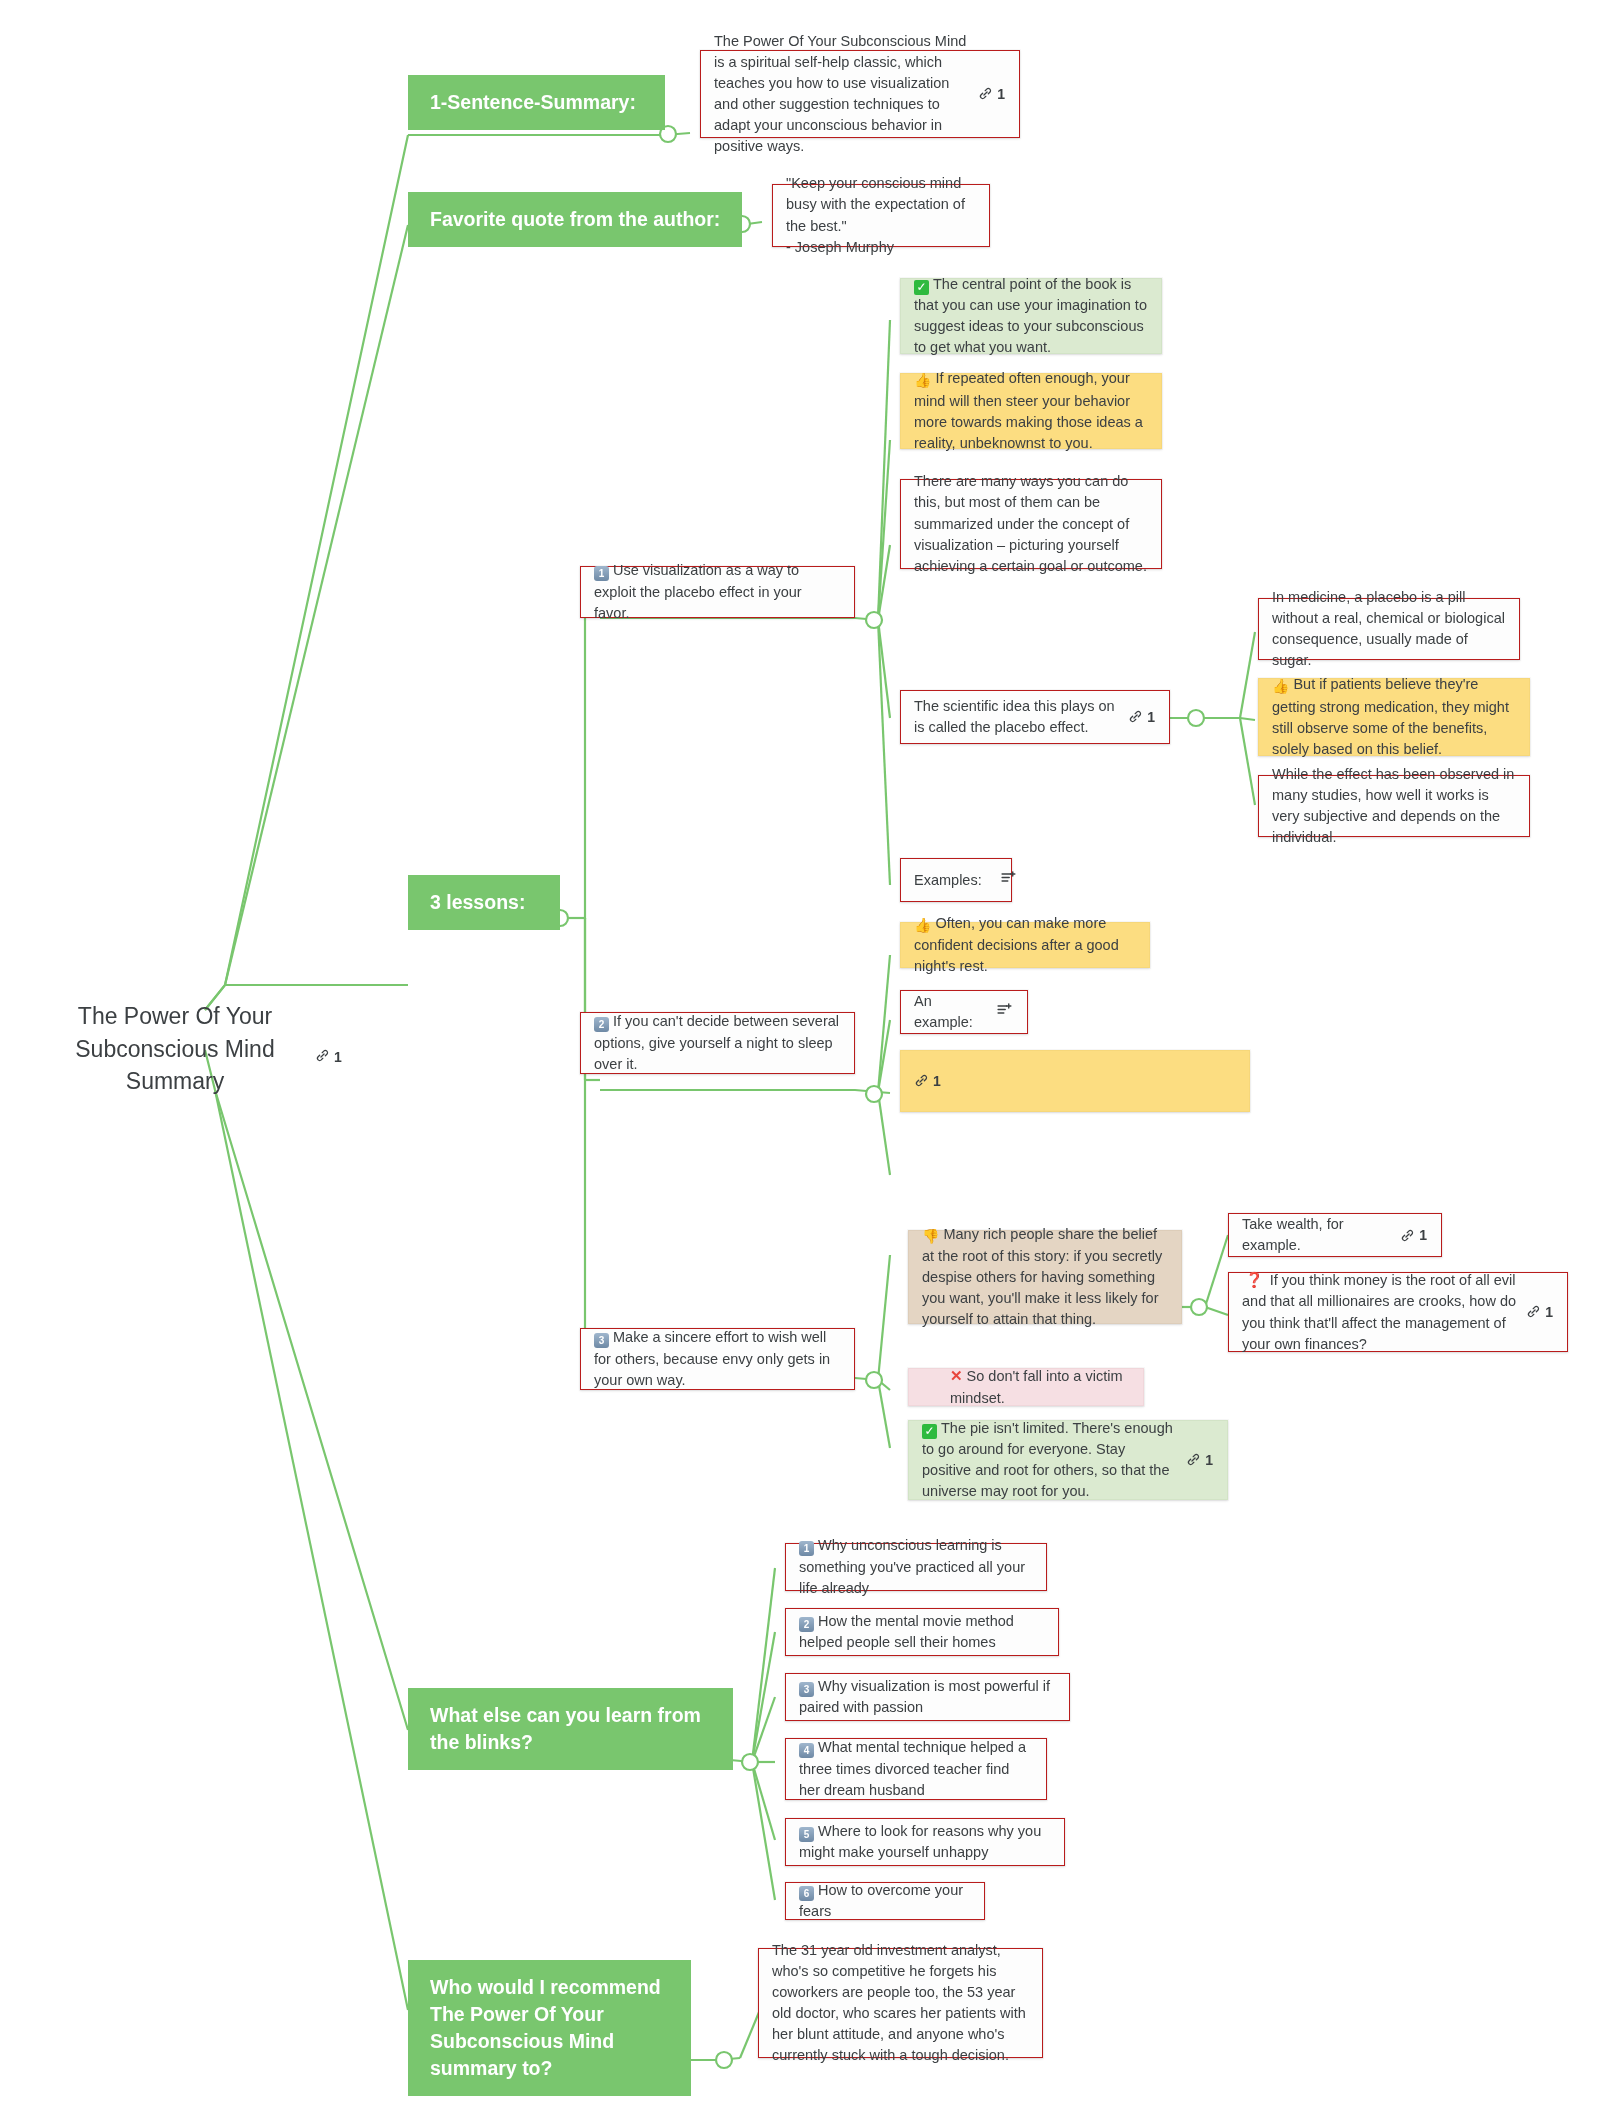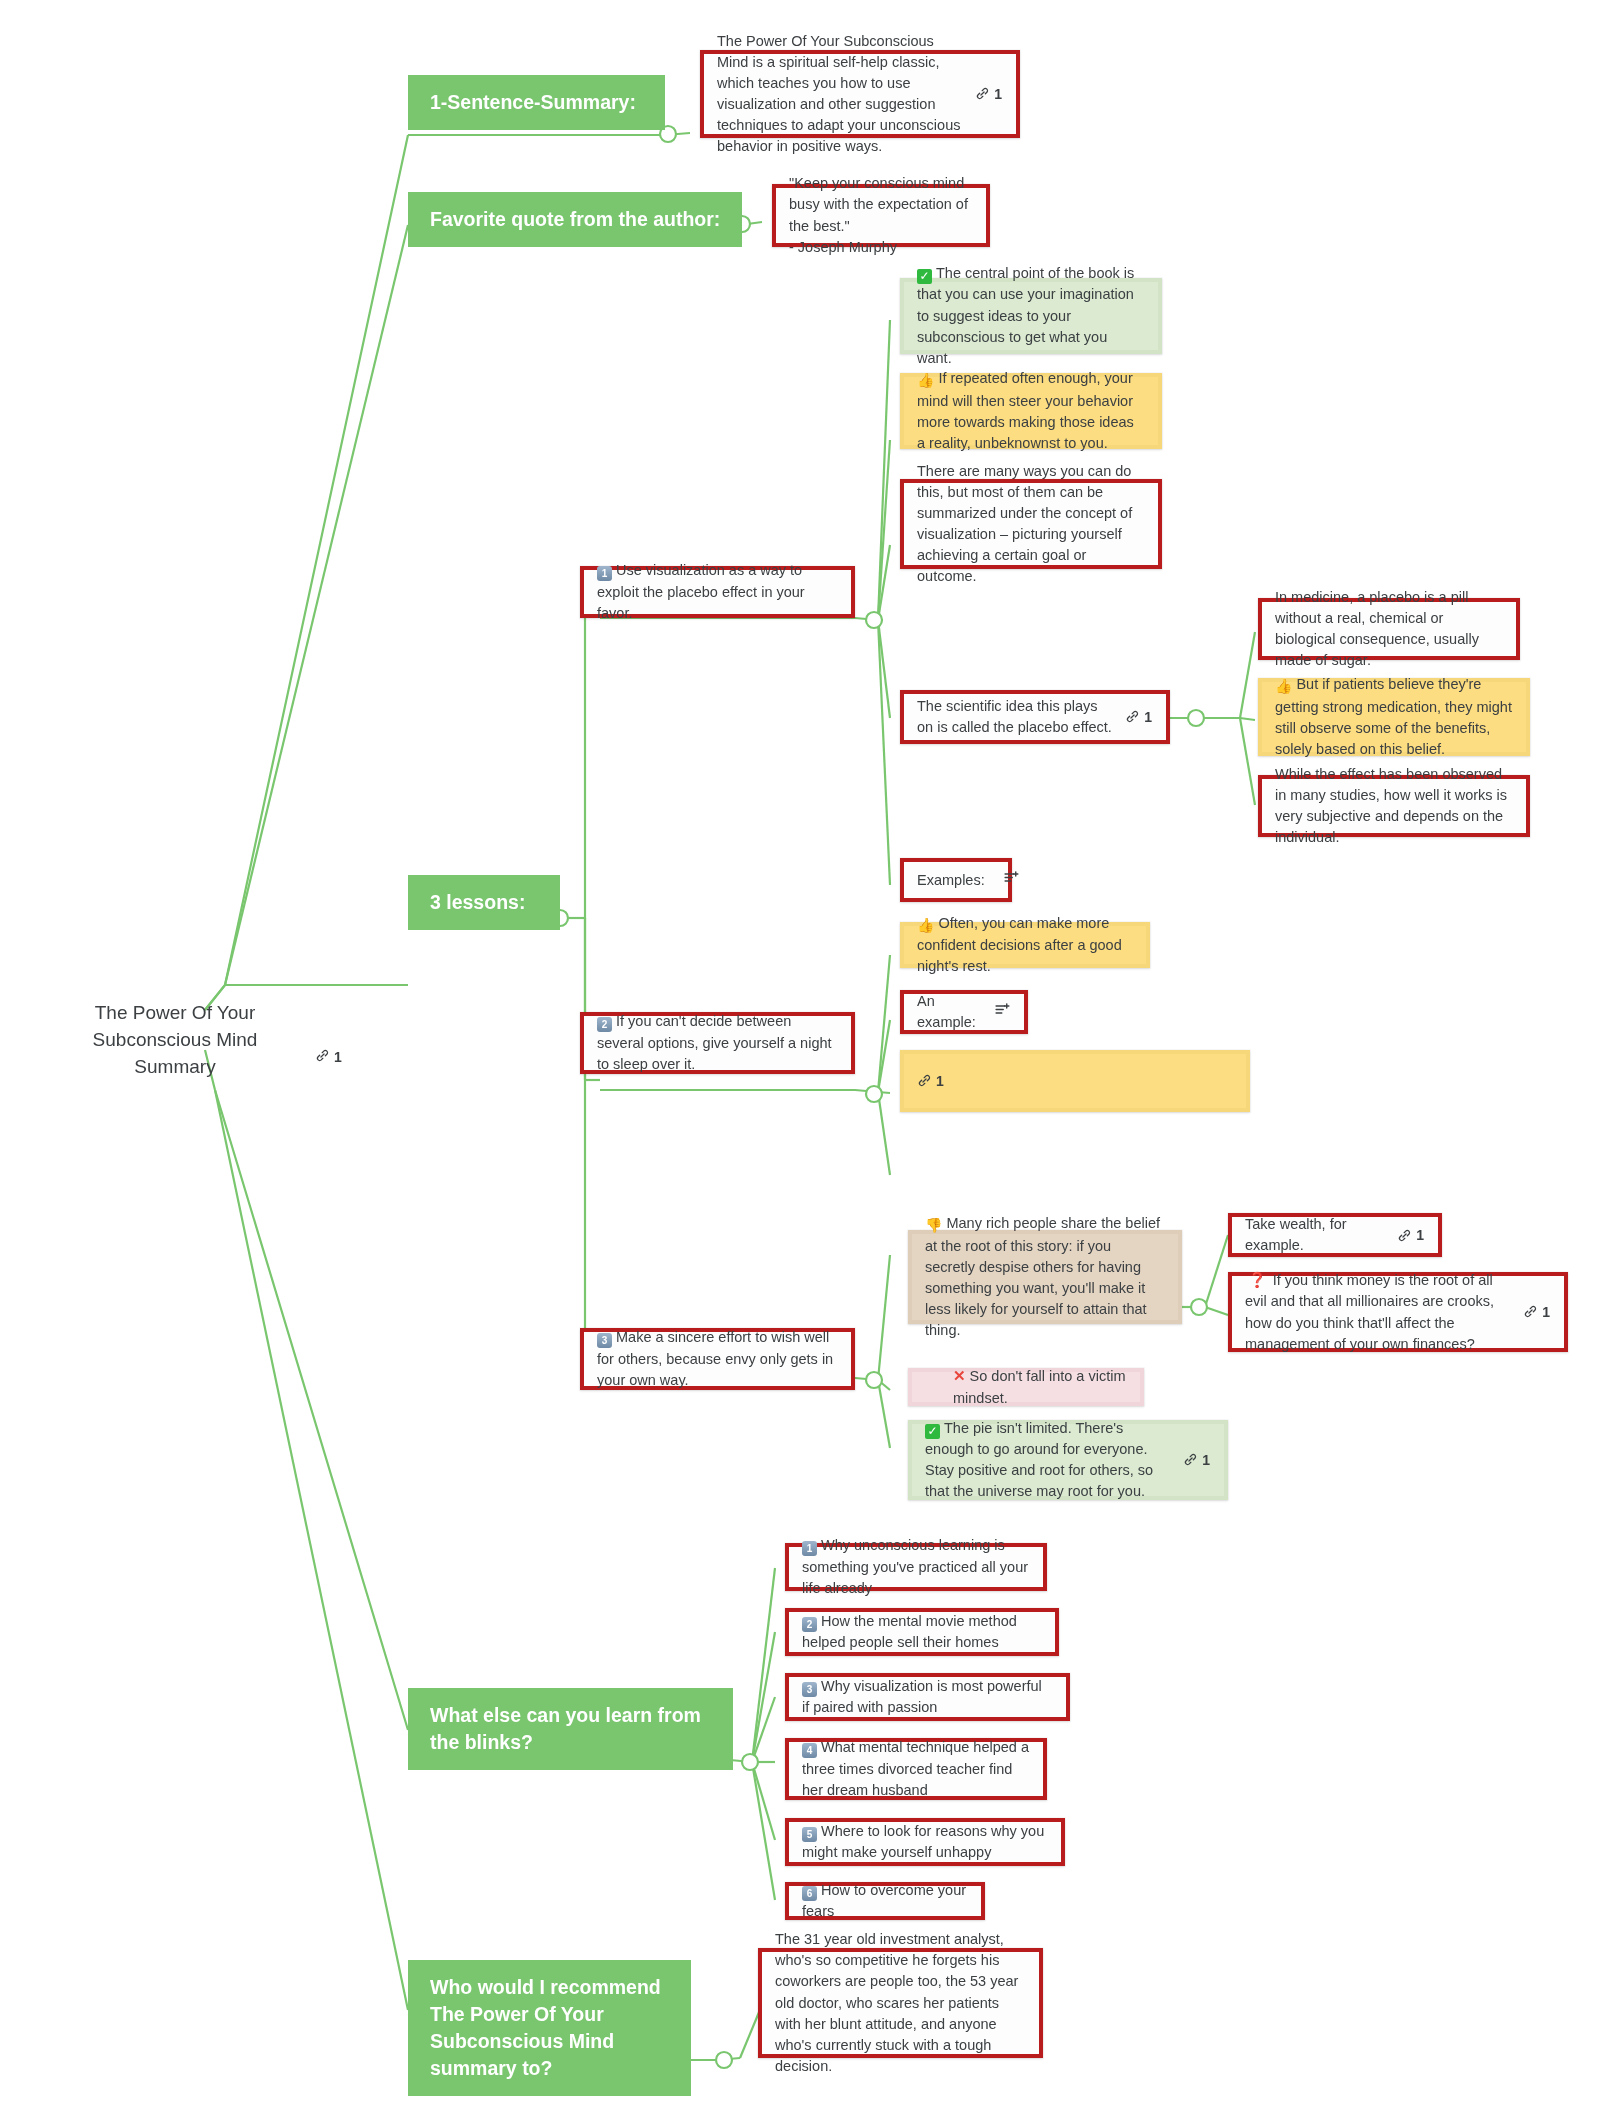--- a/index.html
+++ b/index.html
@@ -25,40 +25,40 @@
     width: 1615px;
     height: 2118px;
     pointer-events: none;
   }
   .node {
     position: absolute;
     box-sizing: border-box;
   }
   
   .root {
-    font-size: 19px;
+    font-size: 23px;
     line-height: 1.42;
     color: #3c4043;
     text-align: center;
     font-weight: 400;
   }
   
   .topic {
     background: #79c66e;
     color: #ffffff;
     font-weight: bold;
     font-size: 19.5px;
     line-height: 1.38;
     padding: 14px 18px 14px 22px;
     box-sizing: border-box;
   }
   
   .note {
     background: #fdfdfd;
-    border: 4px solid #b91c1c;
+    border: 1px solid #b91c1c;
     box-shadow: 0 1px 2px rgba(60,64,67,0.16), 0 0 0 1px rgba(60,64,67,0.03);
     font-size: 14.5px;
     line-height: 1.45;
     color: #3c4043;
     padding: 11px 14px 11px 13px;
     box-sizing: border-box;
     display: flex;
     align-items: center;
     justify-content: space-between;
     gap: 10px;

